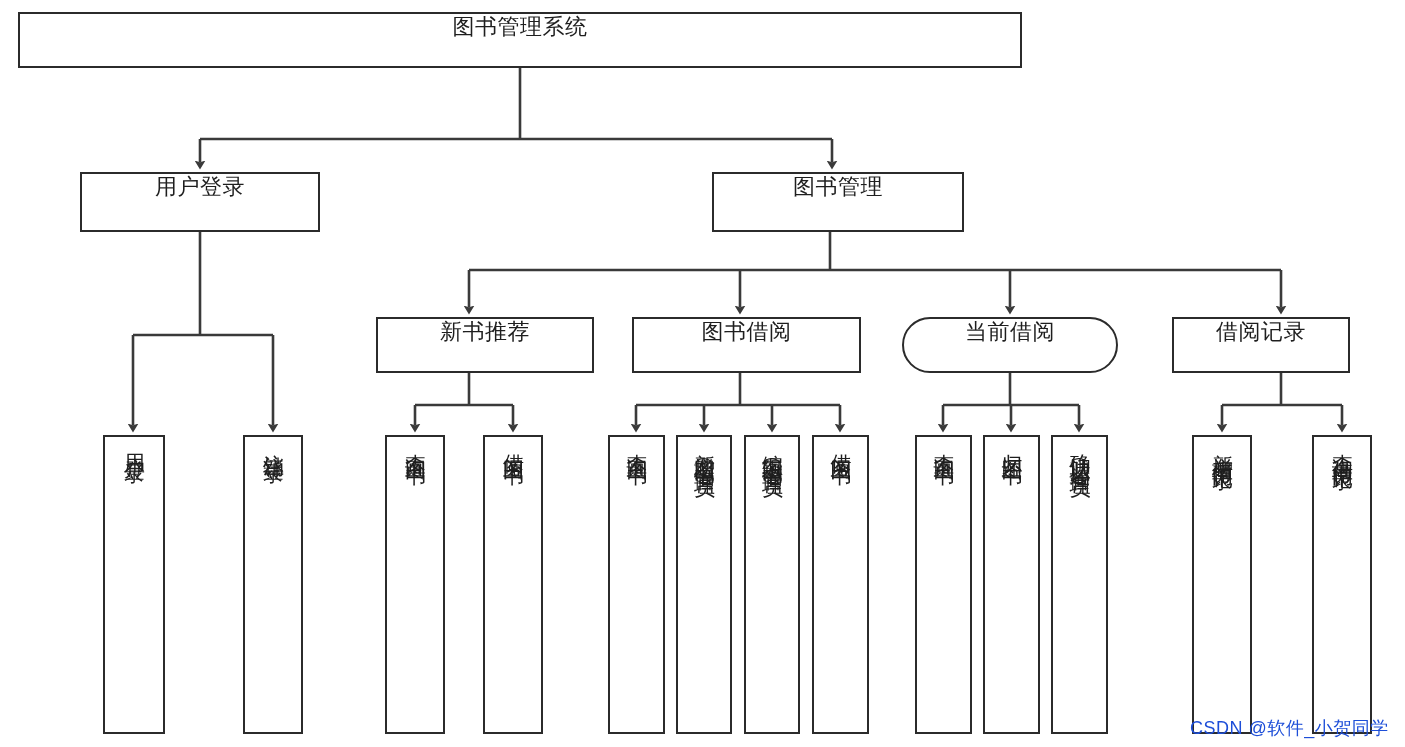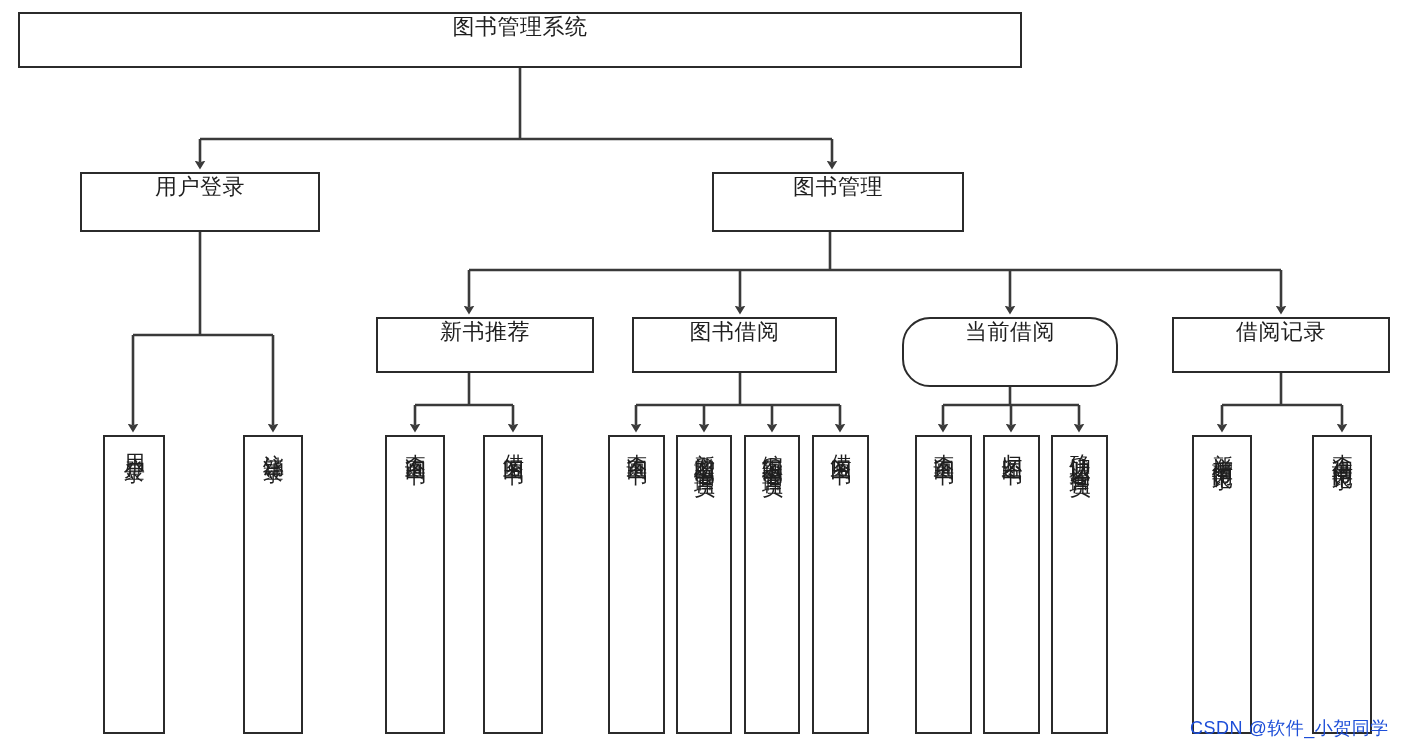--- a/index.html
+++ b/index.html
@@ -127,27 +127,27 @@
   <div class="node-box" style="left:80px;top:172px;width:240px;height:60px;">
     <span class="node-label horizontal">用户登录</span>
   </div>
   <div class="node-box" style="left:712px;top:172px;width:252px;height:60px;">
     <span class="node-label horizontal">图书管理</span>
   </div>
 
   <div class="node-box" style="left:376px;top:317px;width:218px;height:56px;">
     <span class="node-label horizontal">新书推荐</span>
   </div>
-  <div class="node-box" style="left:632px;top:317px;width:205px;height:56px;">
+  <div class="node-box" style="left:632px;top:317px;width:229px;height:56px;">
     <span class="node-label horizontal">图书借阅</span>
   </div>
-  <div class="node-box" style="left:902px;top:317px;width:216px;height:70px;border-radius:28px;">
+  <div class="node-box" style="left:902px;top:317px;width:216px;height:56px;border-radius:28px;">
     <span class="node-label horizontal">当前借阅</span>
   </div>
-  <div class="node-box" style="left:1172px;top:317px;width:218px;height:56px;">
+  <div class="node-box" style="left:1172px;top:317px;width:178px;height:56px;">
     <span class="node-label horizontal">借阅记录</span>
   </div>
 
   <div class="node-box" style="left:103px;top:435px;width:62px;height:299px;">
     <span class="node-label vertical">用户登录</span>
   </div>
   <div class="node-box" style="left:243px;top:435px;width:60px;height:299px;">
     <span class="node-label vertical">注销登录</span>
   </div>
   <div class="node-box" style="left:385px;top:435px;width:60px;height:299px;">

